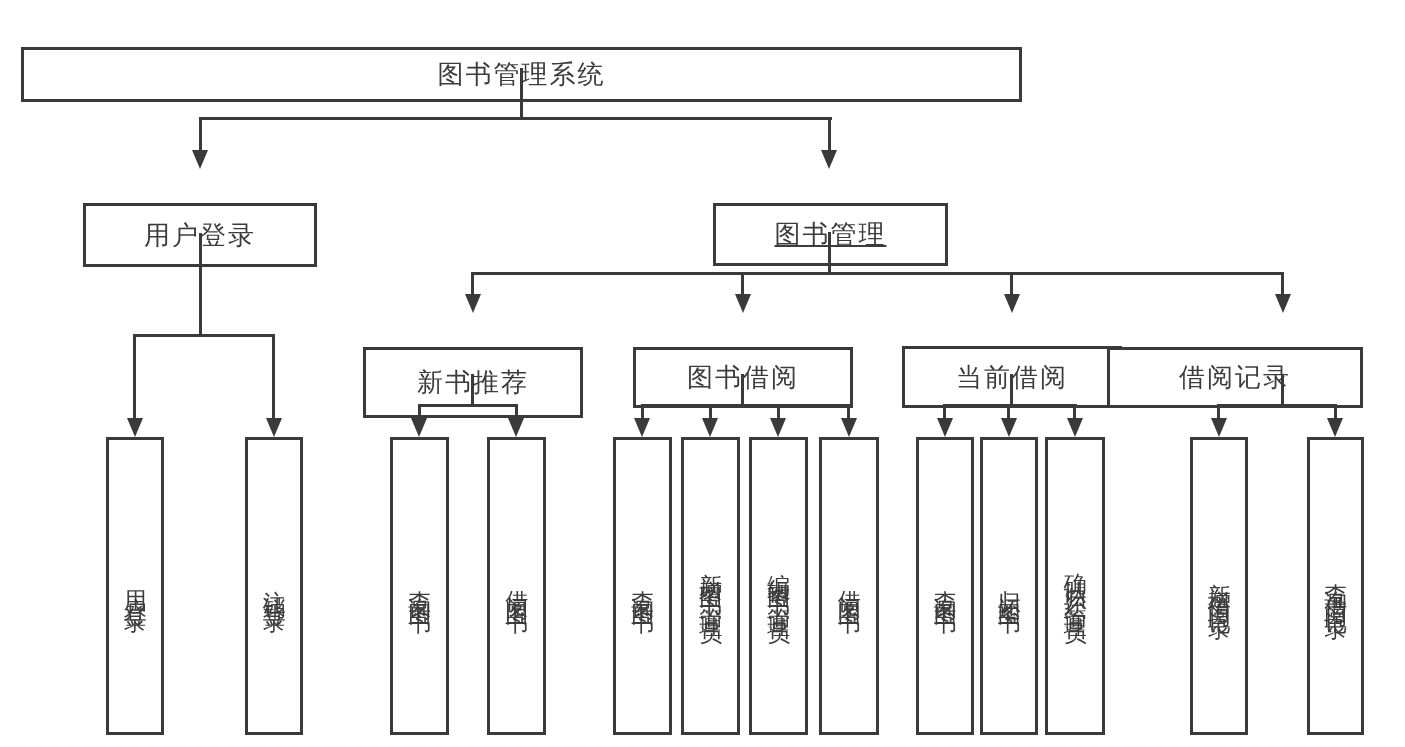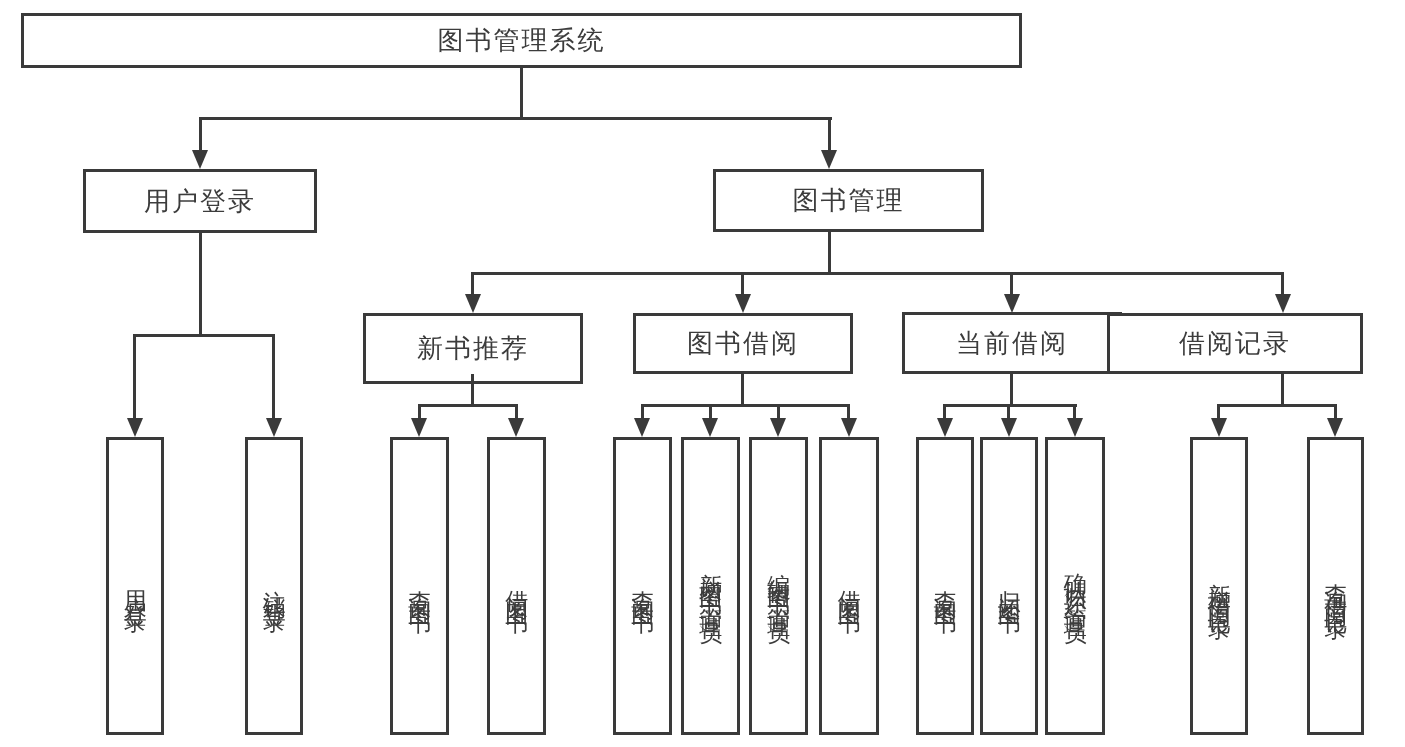--- a/index.html
+++ b/index.html
@@ -17,20 +17,21 @@
     box-sizing: border-box;
     border: 3px solid #3a3a3a;
     background: #ffffff;
     display: flex;
     align-items: center;
     justify-content: center;
     color: #3c3c3c;
     font-size: 26px;
     letter-spacing: 2px;
     white-space: nowrap;
+    margin-top: 34px;
   }
   
   .vbox {
     position: absolute;
     box-sizing: border-box;
     border: 3px solid #3a3a3a;
     background: #ffffff;
     display: flex;
     align-items: center;
     justify-content: center;
@@ -73,21 +74,21 @@
 <div class="stage">
 
   <div class="box" style="left:21px; top:13px; width:1001px; height:55px;">
     <span>图书管理系统</span>
   </div>
 
   <div class="box" style="left:83px; top:169px; width:234px; height:64px;">
     <span>用户登录</span>
   </div>
 
-  <div class="box" style="left:713px; top:169px; width:271px; height:63px;">
+  <div class="box" style="left:713px; top:169px; width:235px; height:63px;text-decoration:underline;">
     <span>图书管理</span>
   </div>
 
   <div class="box" style="left:363px; top:313px; width:220px; height:71px;">
     <span>新书推荐</span>
   </div>
 
   <div class="box" style="left:633px; top:313px; width:220px; height:61px;">
     <span>图书借阅</span>
   </div>

